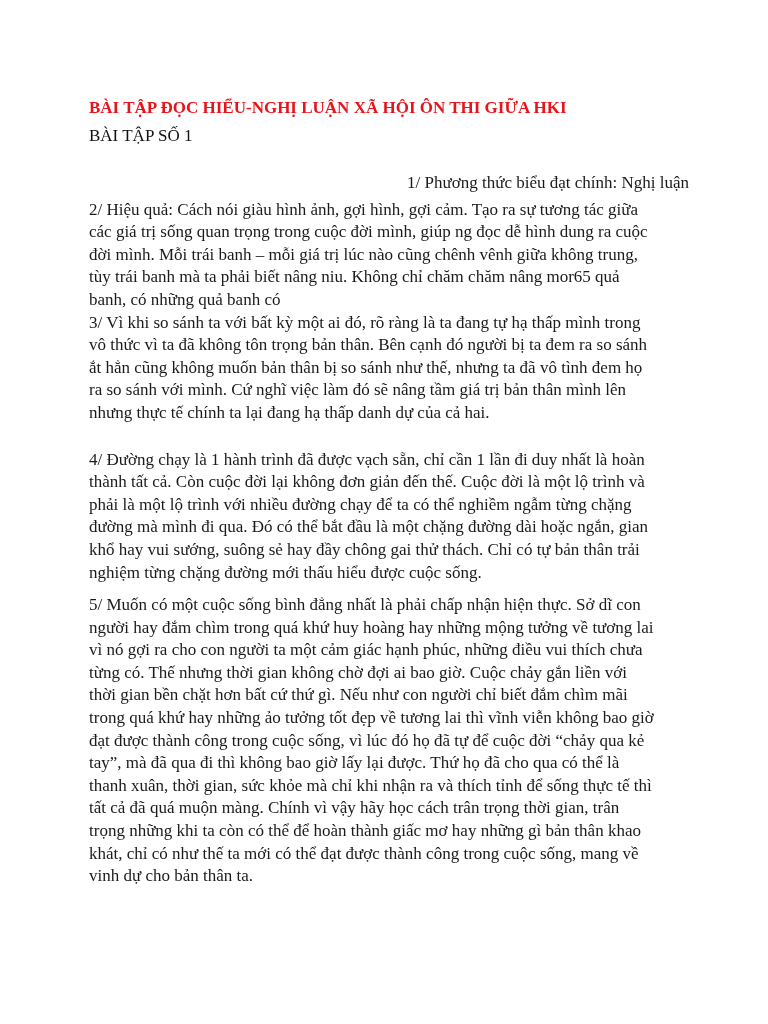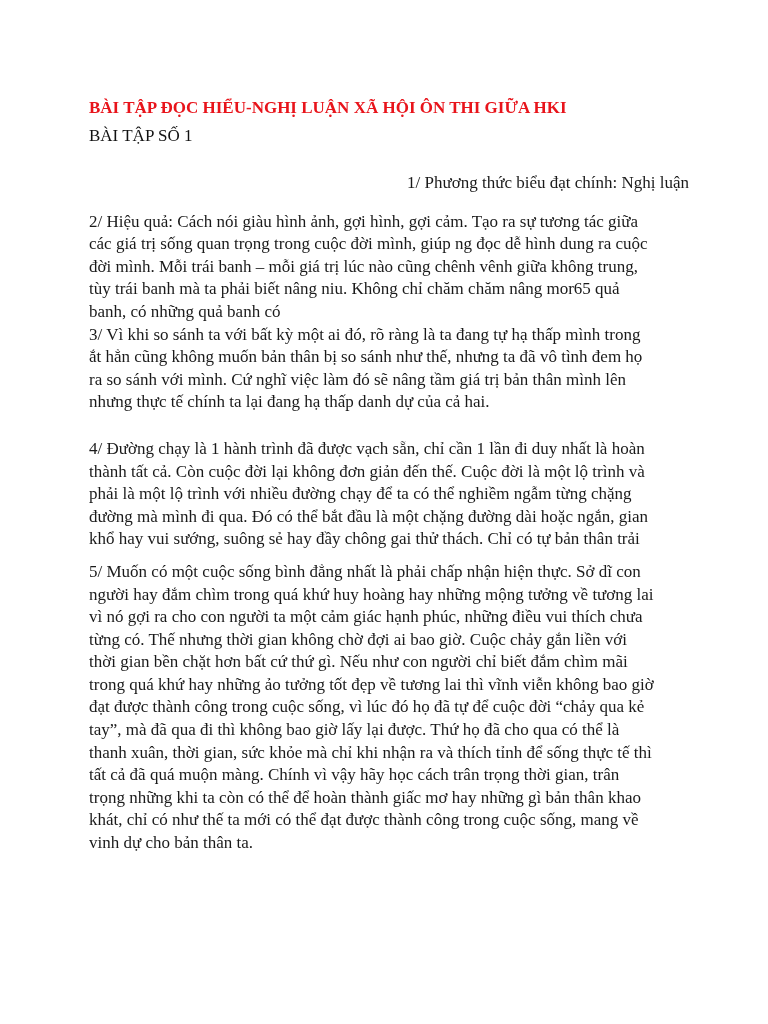--- a/index.html
+++ b/index.html
@@ -13,21 +13,21 @@
       font-weight: bold; font-size: 17px; line-height: 24px; color: #e8141b; white-space: nowrap;
       margin: 0;
     }
     .subtitle {
       font-weight: normal; font-size: 17px; line-height: 24px; color: #111111; margin: 4px 0 0 0;
       white-space: nowrap;
     }
     .para { font-size: 17px; line-height: 22.6px; margin: 0; }
     .para .ln { display: block; white-space: nowrap; }
     #p1 { margin-top: 24px; text-align: right; }
-    #p2 { margin-top: 16px; }
+    #p2 { margin-top: 4px; }
     #p3 { }
     #p4 { margin-top: 24px; }
     #p5 { margin-top: 10px; }
   </style>
 </head>
 <body>
 
 <div class="page">
   <div class="content">
     <h1 class="title">BÀI TẬP ĐỌC HIỂU-NGHỊ LUẬN XÃ HỘI ÔN THI GIỮA HKI</h1>
@@ -40,31 +40,33 @@
     <p class="para" id="p2">
       <span class="ln">2/ Hiệu quả: Cách nói giàu hình ảnh, gợi hình, gợi cảm. Tạo ra sự tương tác giữa</span>
       <span class="ln">các giá trị sống quan trọng trong cuộc đời mình, giúp ng đọc dễ hình dung ra cuộc</span>
       <span class="ln">đời mình. Mỗi trái banh – mỗi giá trị lúc nào cũng chênh vênh giữa không trung,</span>
       <span class="ln">tùy trái banh mà ta phải biết nâng niu. Không chỉ chăm chăm nâng mor65 quả</span>
       <span class="ln">banh, có những quả banh có</span>
     </p>
 
     <p class="para" id="p3">
       <span class="ln">3/ Vì khi so sánh ta với bất kỳ một ai đó, rõ ràng là ta đang tự hạ thấp mình trong</span>
+      <span class="ln">vô thức vì ta đã không tôn trọng bản thân. Bên cạnh đó người bị ta đem ra so sánh</span>
       <span class="ln">ắt hẳn cũng không muốn bản thân bị so sánh như thế, nhưng ta đã vô tình đem họ</span>
       <span class="ln">ra so sánh với mình. Cứ nghĩ việc làm đó sẽ nâng tầm giá trị bản thân mình lên</span>
       <span class="ln">nhưng thực tế chính ta lại đang hạ thấp danh dự của cả hai.</span>
     </p>
 
     <p class="para" id="p4">
       <span class="ln">4/ Đường chạy là 1 hành trình đã được vạch sẵn, chỉ cần 1 lần đi duy nhất là hoàn</span>
       <span class="ln">thành tất cả. Còn cuộc đời lại không đơn giản đến thế. Cuộc đời là một lộ trình và</span>
       <span class="ln">phải là một lộ trình với nhiều đường chạy để ta có thể nghiềm ngẫm từng chặng</span>
       <span class="ln">đường mà mình đi qua. Đó có thể bắt đầu là một chặng đường dài hoặc ngắn, gian</span>
       <span class="ln">khổ hay vui sướng, suông sẻ hay đầy chông gai thử thách. Chỉ có tự bản thân trải</span>
+      <span class="ln">nghiệm từng chặng đường mới thấu hiểu được cuộc sống.</span>
     </p>
 
     <p class="para" id="p5">
       <span class="ln">5/ Muốn có một cuộc sống bình đẳng nhất là phải chấp nhận hiện thực. Sở dĩ con</span>
       <span class="ln">người hay đắm chìm trong quá khứ huy hoàng hay những mộng tưởng về tương lai</span>
       <span class="ln">vì nó gợi ra cho con người ta một cảm giác hạnh phúc, những điều vui thích chưa</span>
       <span class="ln">từng có. Thế nhưng thời gian không chờ đợi ai bao giờ. Cuộc chảy gắn liền với</span>
       <span class="ln">thời gian bền chặt hơn bất cứ thứ gì. Nếu như con người chỉ biết đắm chìm mãi</span>
       <span class="ln">trong quá khứ hay những ảo tưởng tốt đẹp về tương lai thì vĩnh viễn không bao giờ</span>
       <span class="ln">đạt được thành công trong cuộc sống, vì lúc đó họ đã tự để cuộc đời “chảy qua kẻ</span>

